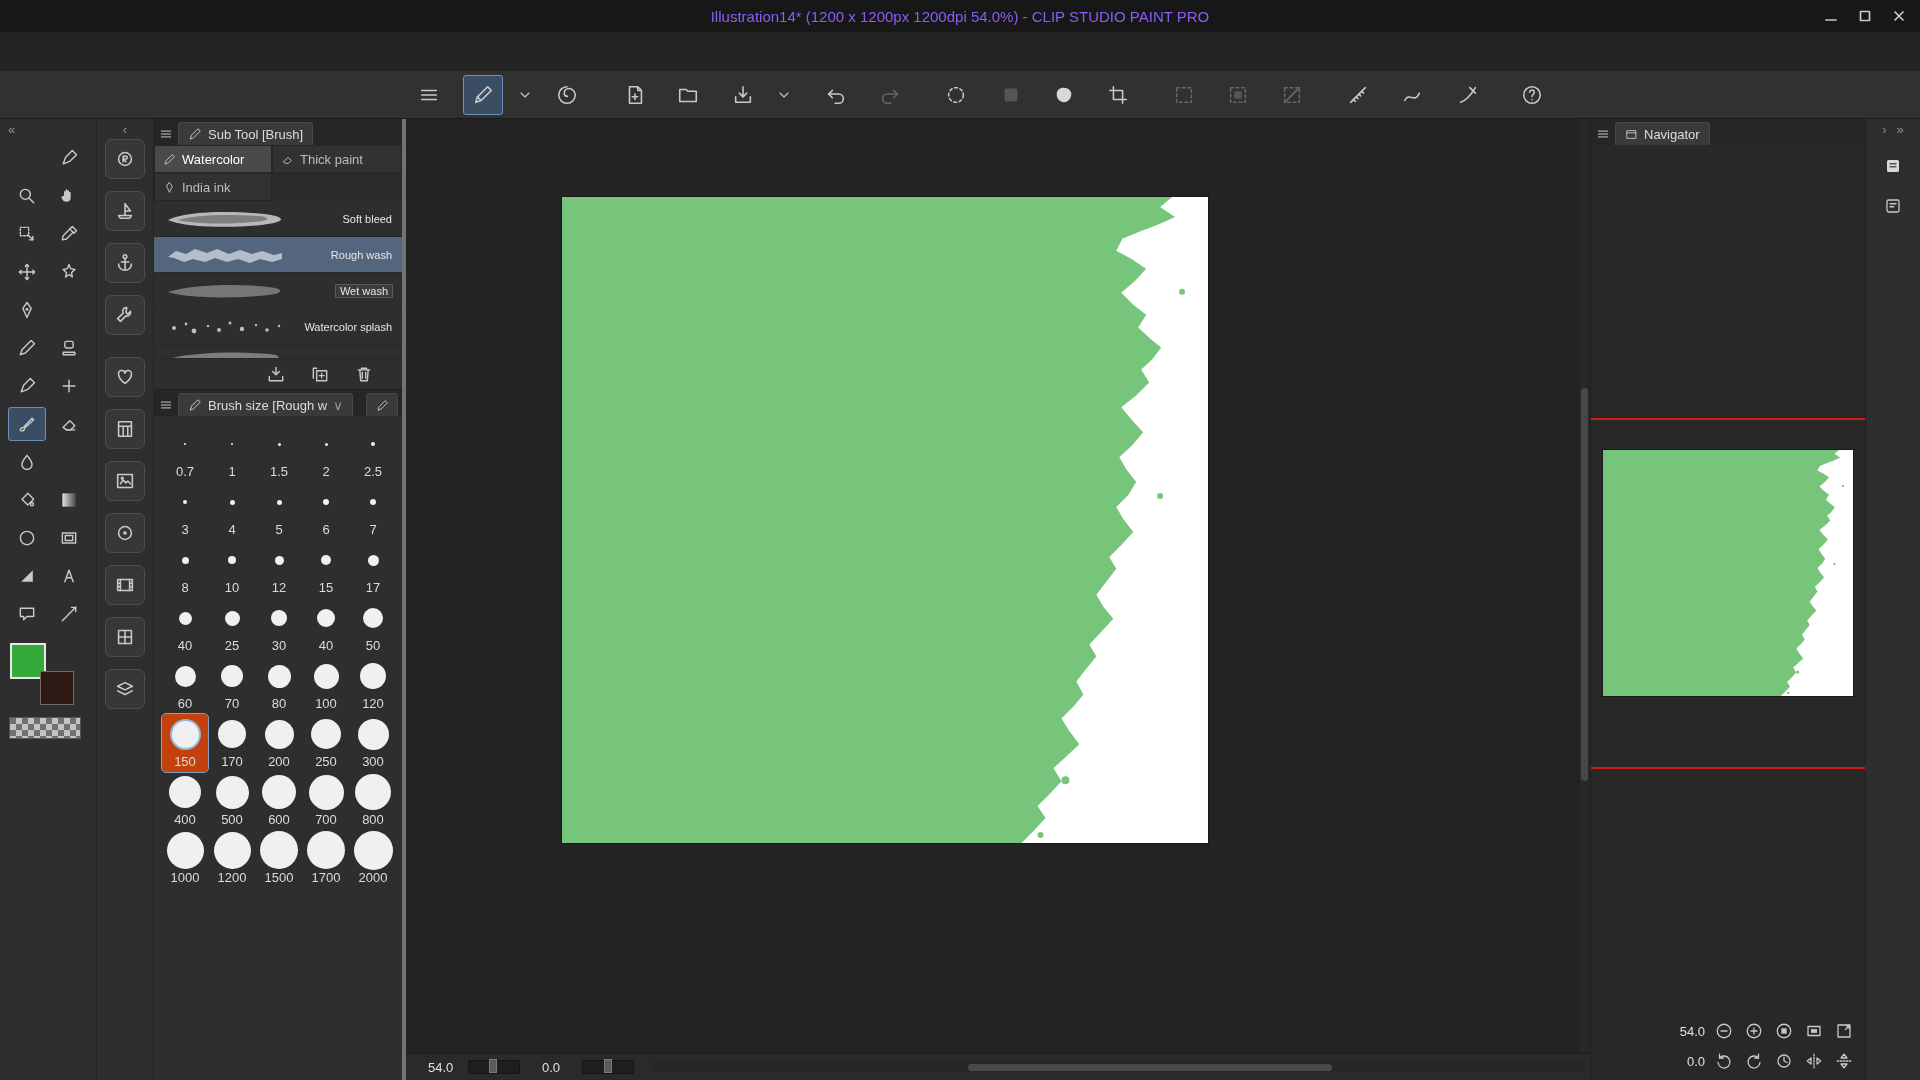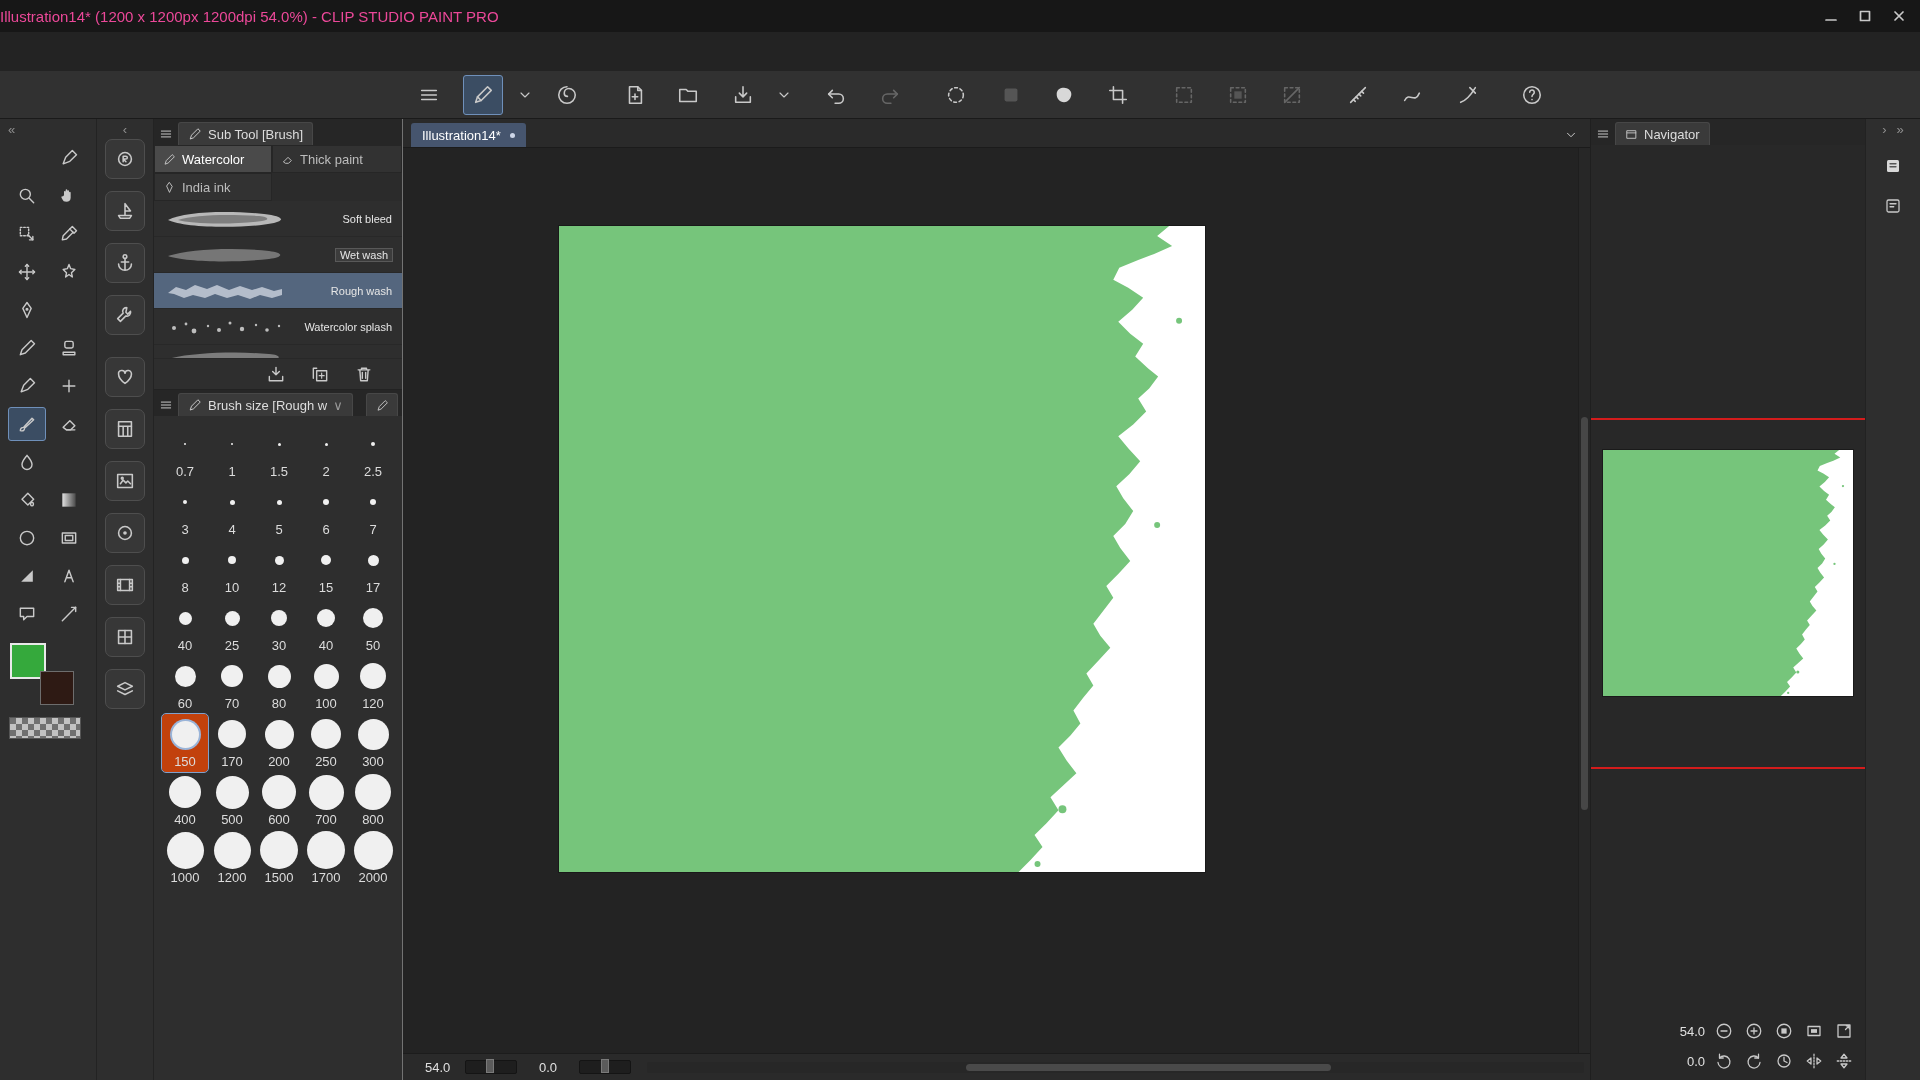--- a/index.html
+++ b/index.html
@@ -4,21 +4,21 @@
 <style>
   html,body{margin:0;padding:0;background:#111;}
   .app{position:relative;width:1920px;height:1080px;overflow:hidden;background:#232323;
        font-family:"Liberation Sans",sans-serif;color:#d6d6d6;font-size:13px;}
   svg{display:block}
   .ic{stroke:#c9c9c9;fill:none;stroke-width:1.7;stroke-linecap:round;stroke-linejoin:round}
   .dim{opacity:.35}
 
   
   .titlebar{position:absolute;left:0;top:0;right:0;height:32px;background:#171717;display:flex;align-items:center}
-  .title{flex:1;text-align:left;font-size:15px;color:#ec4899}
+  .title{flex:1;text-align:center;font-size:15px;color:#8b5cf6}
   .winbtns{position:absolute;right:4px;top:0;height:32px;display:flex}
   .wbtn{width:34px;height:32px;display:flex;align-items:center;justify-content:center}
 
   
   .menubar{position:absolute;left:0;top:32px;right:0;height:38px;background:#2a2a2a;border-bottom:1px solid #1d1d1d;
            display:flex;align-items:center;padding-left:10px}
   .menubar span{padding:0 19px;font-size:15px;color:#e0e0e0;cursor:default}
 
   
   .toolbar{position:absolute;left:0;top:71px;right:0;height:47px;background:#313131;border-bottom:1px solid #1a1a1a;
@@ -48,21 +48,21 @@
   .checker{position:absolute;left:9px;top:76px;width:70px;height:20px;border:1px solid #555;
      background-image:conic-gradient(#c2c2c2 25%,#707070 0 50%,#c2c2c2 0 75%,#707070 0);background-size:12px 12px}
 
   
   .dock{width:56px;flex:0 0 56px;background:#2e2e2e;border-right:1px solid #232323;display:flex;flex-direction:column;align-items:center}
   .dock-head{height:20px;display:flex;align-items:center;color:#8f8f8f}
   .dbtn{width:40px;height:40px;border-radius:7px;background:#373737;border:1px solid #4e4e4e;display:flex;align-items:center;justify-content:center;box-sizing:border-box}
   .gap12{margin-top:12px}.gap22{margin-top:22px}
 
   
-  .subcol{width:248px;flex:0 0 248px;background:#2e2e2e;border-right:1px solid #737373;display:flex;flex-direction:column}
+  .subcol{width:248px;flex:0 0 248px;background:#2e2e2e;border-right:4px solid #737373;display:flex;flex-direction:column}
   .gtabs{display:flex;flex-wrap:wrap;background:#2b2b2b}
   .gtab{height:28px;flex:0 0 118px;display:flex;align-items:center;gap:6px;padding:0 8px;box-sizing:border-box;
         background:#323232;border:1px solid #262626;color:#bdbdbd;white-space:nowrap;overflow:hidden}
   .gtab.grow{flex:1 1 auto}
   .gtab.sel{background:#4a4a4a;color:#fff}
   .gtab.fill{background:#2b2b2b;border-color:#2b2b2b}
   .brow{height:35px;display:flex;align-items:center;padding:0 10px;border-bottom:1px solid #282828;position:relative}
   .brow.sel{background:#54667e}
   .brow.partial{height:13px;overflow:hidden;align-items:flex-start}
   .bname{margin-left:auto;font-size:11px;color:#e6e6e6}
@@ -554,31 +554,31 @@
         <div class="gtab grow fill"></div>
       </div>
       <div>
         <div class="brow">
           <svg width="130" height="22" viewBox="0 0 130 22">
               <path d="M4 12 C20 4 60 2 100 6 C118 8 122 12 110 15 C80 21 20 20 4 12 Z" fill="#c8c8c8" opacity=".9"></path>
               <path d="M14 12 C30 7 60 6 95 8 C105 9 106 12 98 13 C70 17 26 16 14 12 Z" fill="#7e7e7e"></path>
             </svg>
           <span class="bname">Soft bleed</span>
         </div>
+        <div class="brow sel">
+          <svg width="130" height="22" viewBox="0 0 130 22">
+              <path d="M4 13 l8-6 10 3 9-5 12 4 10-4 12 5 11-4 12 4 10-3 12 4 8-2 v6 l-10 3-12-3-10 4-12-4-11 3-12-4-10 4-12-3-9 3-10-4z" fill="#c5cdd8" opacity=".85"></path>
+            </svg>
+          <span class="bname">Rough wash</span>
+        </div>
         <div class="brow">
           <svg width="130" height="22" viewBox="0 0 130 22">
               <path d="M4 12 C25 5 70 3 105 7 C120 9 120 13 105 15 C70 19 20 18 4 12 Z" fill="#b2b2b2" opacity=".55"></path>
             </svg>
           <span class="bname boxed">Wet wash</span>
-        </div>
-        <div class="brow sel">
-          <svg width="130" height="22" viewBox="0 0 130 22">
-              <path d="M4 13 l8-6 10 3 9-5 12 4 10-4 12 5 11-4 12 4 10-3 12 4 8-2 v6 l-10 3-12-3-10 4-12-4-11 3-12-4-10 4-12-3-9 3-10-4z" fill="#c5cdd8" opacity=".85"></path>
-            </svg>
-          <span class="bname">Rough wash</span>
         </div>
         <div class="brow">
           <svg width="130" height="22" viewBox="0 0 130 22">
               <g fill="#bdbdbd">
                 <circle cx="10" cy="12" r="2"></circle>
                 <circle cx="22" cy="8" r="1.4"></circle>
                 <circle cx="30" cy="15" r="2.4"></circle>
                 <circle cx="44" cy="10" r="1.2"></circle>
                 <circle cx="55" cy="14" r="2"></circle>
                 <circle cx="66" cy="7" r="1.5"></circle>
@@ -869,31 +869,20 @@
         <div class="szc" style="--d:39px">
             <div class="ci">
               <div class="dot"></div>
             </div>
             <span class="lb">2000</span>
           </div>
       </div>
     </div>
 
     <div class="canvascol">
-      <div class="tabbar">
-        <div class="doctab">
-          <span>Illustration14*</span>
-          <span class="docdot"></span>
-        </div>
-        <div class="tabchev">
-            <svg class="ic" width="14" height="14" viewBox="0 0 24 24">
-              <path d="M6 9l6 6 6-6"></path>
-            </svg>
-          </div>
-      </div>
       <div class="viewport">
         <div class="docpage">
           <svg width="646" height="646" viewBox="0 0 648 648">
             <use href="#paintshape" fill="#76c57b"></use>
           </svg>
         </div>
         <div class="vscroll">
             <div class="vthumb"></div>
           </div>
       </div>

